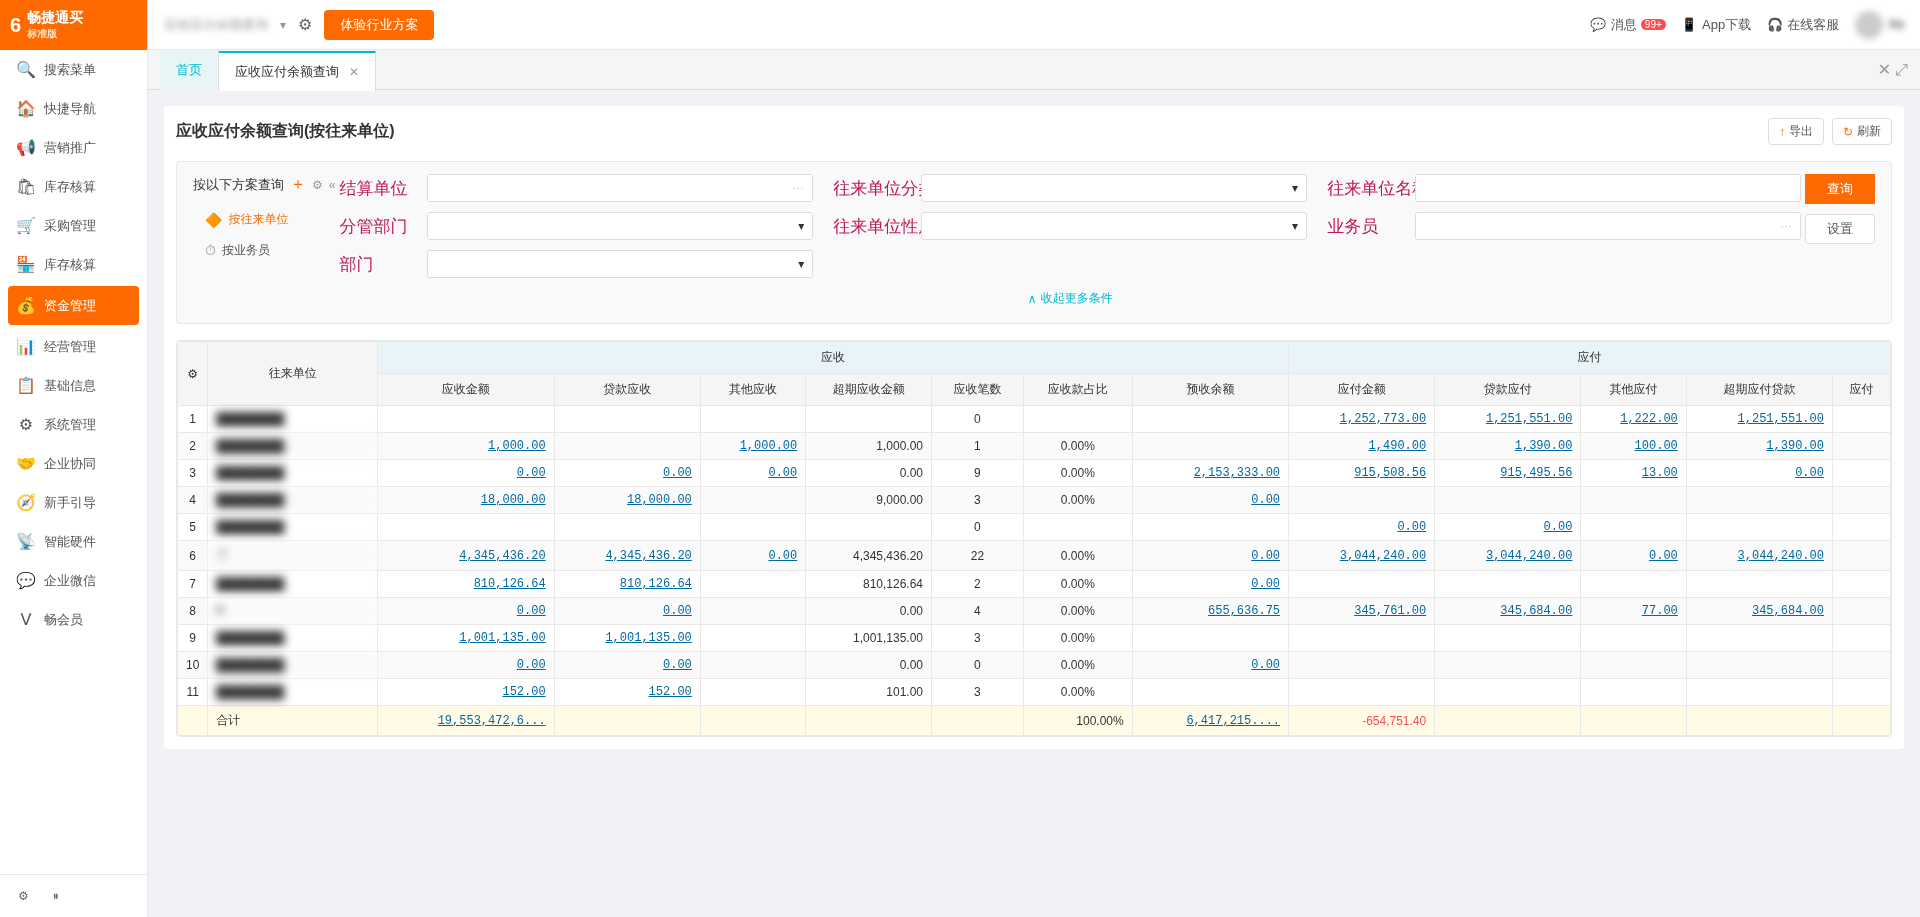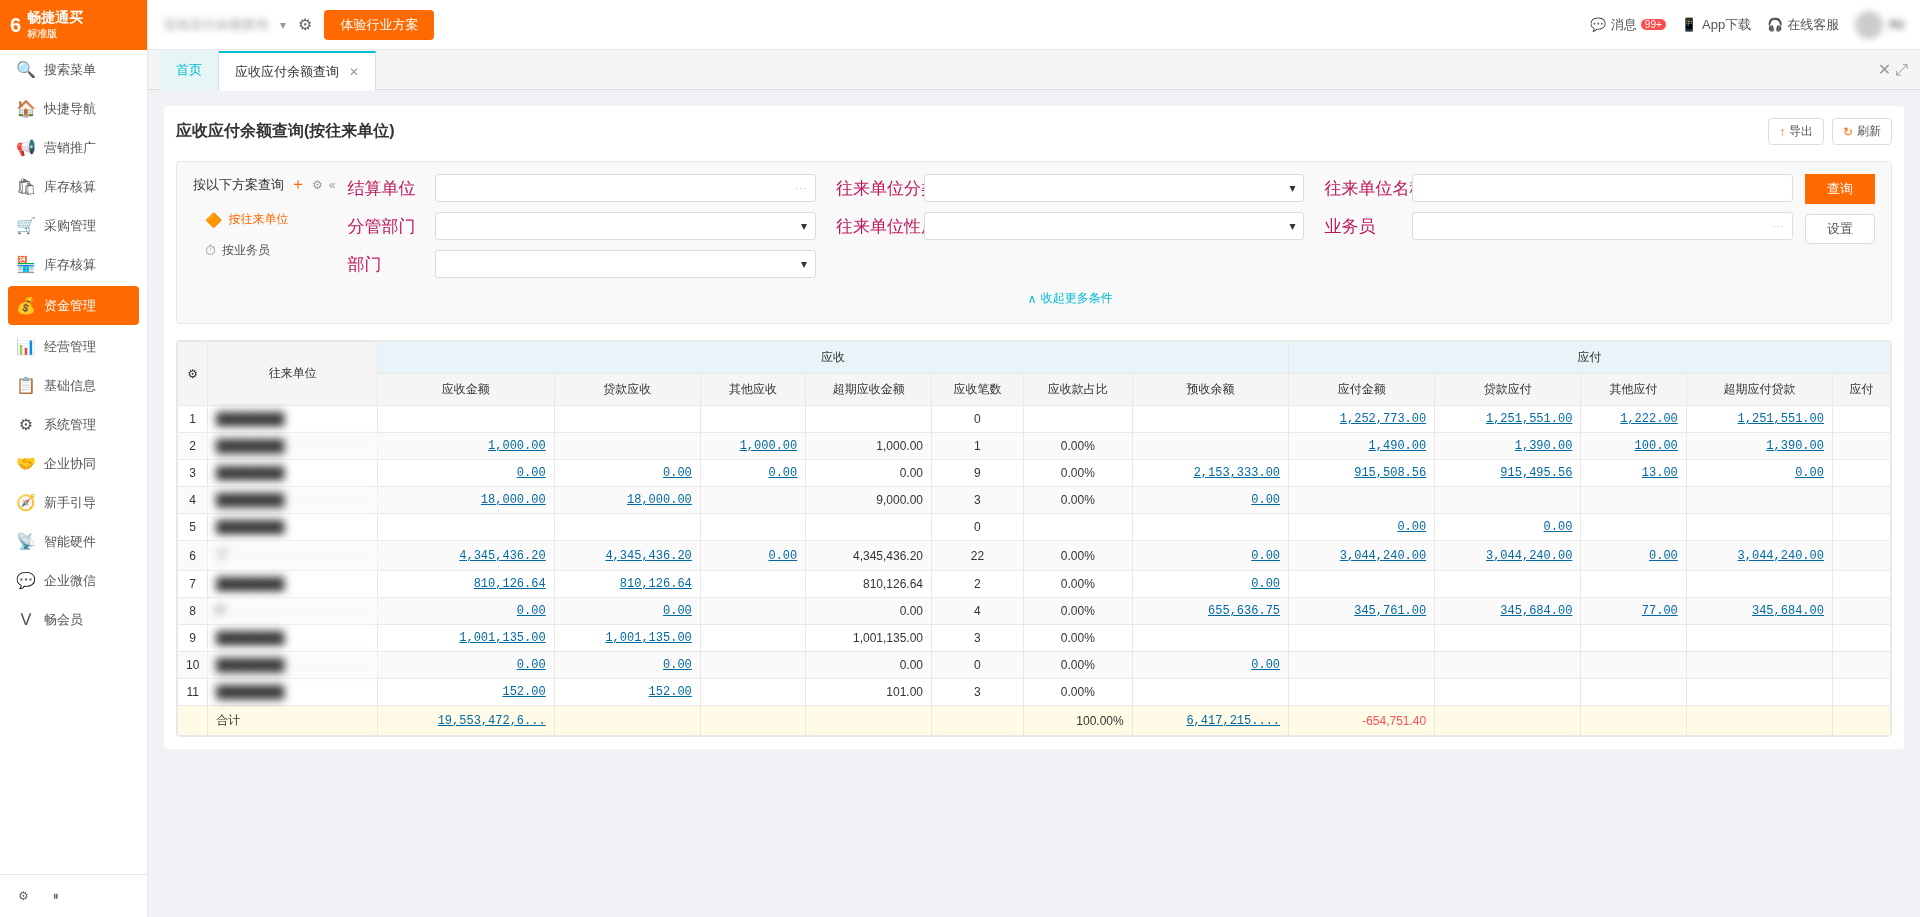--- a/index.html
+++ b/index.html
@@ -120,21 +120,21 @@
       border-radius: 0; cursor: pointer; font-size: 13px; display: block; width: 100%;
       margin-bottom: 6px;
     }
     .btn-set {
       background: #fff; color: #555; border: 1px solid #ddd; padding: 5px 20px;
       border-radius: 4px; cursor: pointer; font-size: 13px; display: block; width: 100%;
     }
     .action-buttons { display: flex; flex-direction: column; gap: 4px; min-width: 70px; }
 
     
-    .filter-top { display: flex; gap: 12px; align-items: flex-start; }
+    .filter-top { display: flex; gap: 4px; align-items: flex-start; }
     .filter-fields { flex: 1; }
 
     
     .data-table-wrapper {
       border: 1px solid #e8e8e8; border-radius: 4px; overflow: auto;
       max-height: calc(100vh - 380px);
     }
     .data-table {
       width: 100%; border-collapse: collapse; font-size: 12px;
     }

